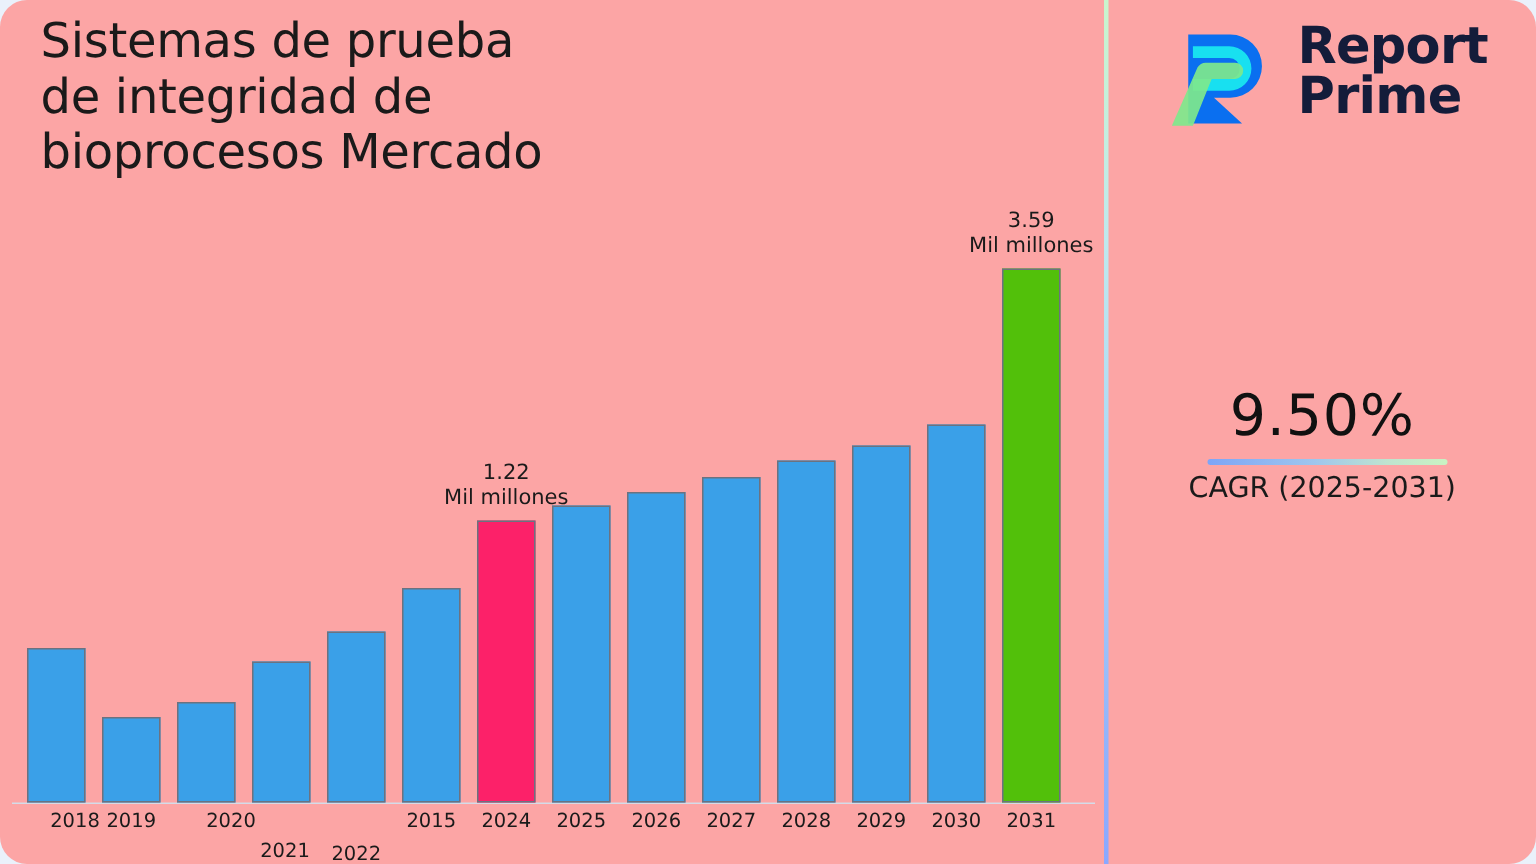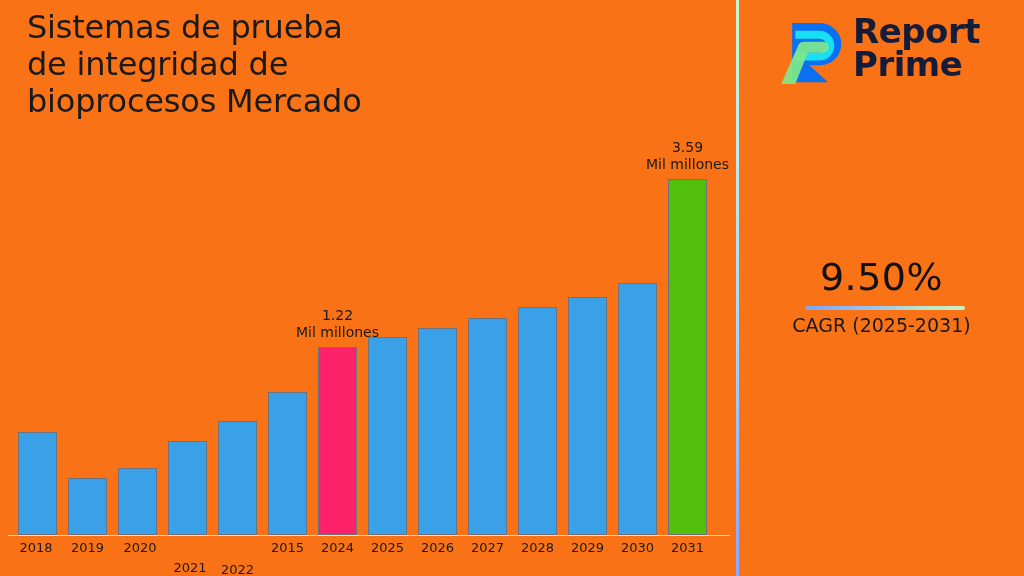--- a/index.html
+++ b/index.html
@@ -12,21 +12,22 @@
     background: #eaf1fb;
     font-family: "DejaVu Sans", sans-serif;
     overflow: hidden;
     position: relative;
   }
   #root {
     position: absolute;
     left: 0; top: 0;
     width: 1024px;
     height: 576px;
-    background: #f97316;
+    background: #fca5a5;
+    border-radius: 18px;
   }
 
   
   .title {
     position: absolute;
     left: 27px;
     top: 9px;
     width: 480px;
     font-size: 32px;
     line-height: 37px;
@@ -93,20 +94,21 @@
     top: 0;
     width: 285px;
     height: 576px;
   }
   .logo-wrap {
     position: absolute;
     left: 36px;
     top: 8px;
     display: flex;
     align-items: center;
+    gap: 12px;
   }
   .logo-mark {
     width: 78px;
     height: 80px;
     flex: none;
   }
   .logo-text {
     font-size: 34px;
     line-height: 33px;
     font-weight: bold;
@@ -165,23 +167,23 @@
         <div class="bar" style="left: 318px; width: 39px; height: 188px; background: rgb(252, 33, 105);"></div>
         <div class="bar" style="left: 368px; width: 39px; height: 198px; background: rgb(58, 160, 232);"></div>
         <div class="bar" style="left: 418px; width: 39px; height: 207px; background: rgb(58, 160, 232);"></div>
         <div class="bar" style="left: 468px; width: 39px; height: 217px; background: rgb(58, 160, 232);"></div>
         <div class="bar" style="left: 518px; width: 39px; height: 228px; background: rgb(58, 160, 232);"></div>
         <div class="bar" style="left: 568px; width: 39px; height: 238px; background: rgb(58, 160, 232);"></div>
         <div class="bar" style="left: 618px; width: 39px; height: 252px; background: rgb(58, 160, 232);"></div>
         <div class="bar" style="left: 668px; width: 39px; height: 356px; background: rgb(82, 192, 10);"></div>
       </div>
     <div id="ticks-layer">
-        <div class="x-tick" style="left: 6px;">2018</div>
+        <div class="x-tick" style="left: 20px;">2018</div>
         <div class="x-tick" style="left: 57.5px;">2019</div>
-        <div class="x-tick" style="left: 110px;">2020</div>
+        <div class="x-tick" style="left: 124px;">2020</div>
         <div class="x-tick" style="left: 160px; margin-top: 20px;">2021</div>
         <div class="x-tick" style="left: 207.5px; margin-top: 22px;">2022</div>
         <div class="x-tick" style="left: 257.5px;">2015</div>
         <div class="x-tick" style="left: 307.5px;">2024</div>
         <div class="x-tick" style="left: 357.5px;">2025</div>
         <div class="x-tick" style="left: 407.5px;">2026</div>
         <div class="x-tick" style="left: 457.5px;">2027</div>
         <div class="x-tick" style="left: 507.5px;">2028</div>
         <div class="x-tick" style="left: 557.5px;">2029</div>
         <div class="x-tick" style="left: 607.5px;">2030</div>

